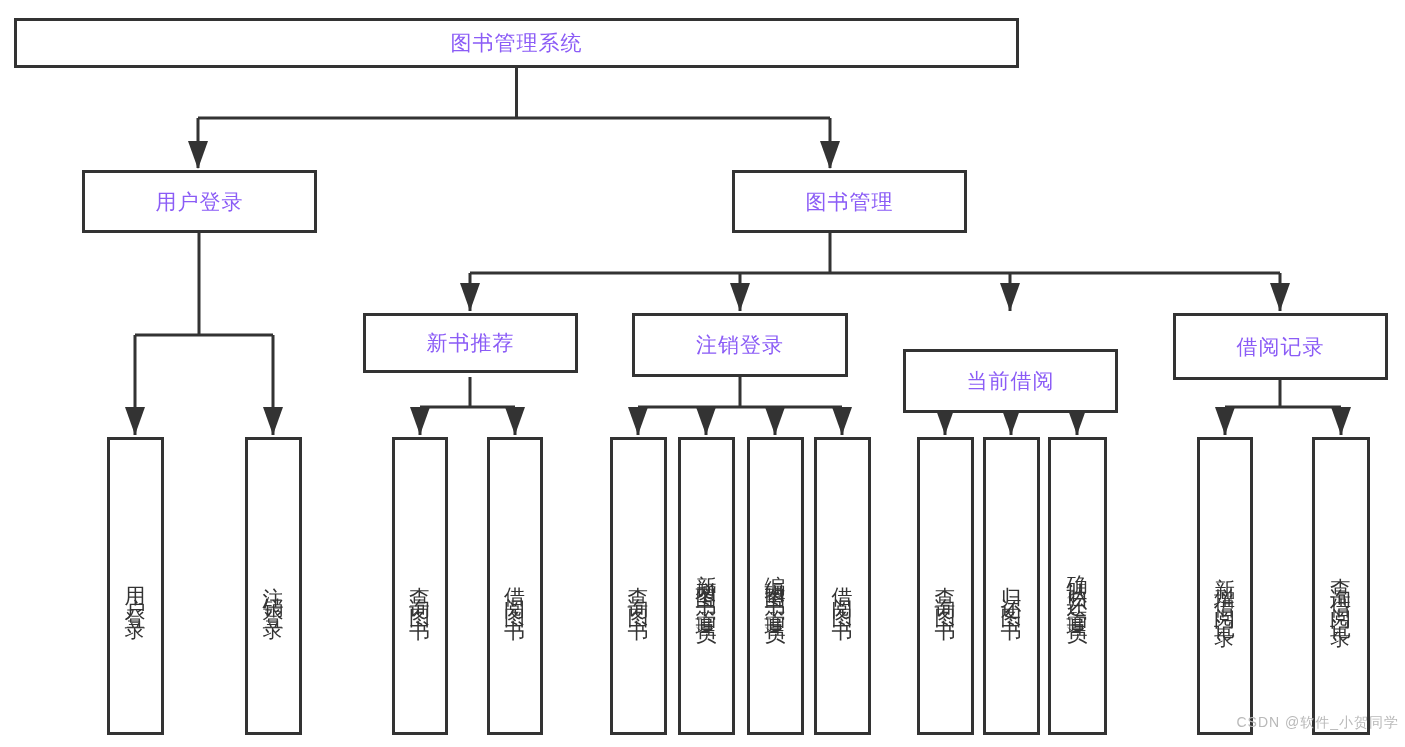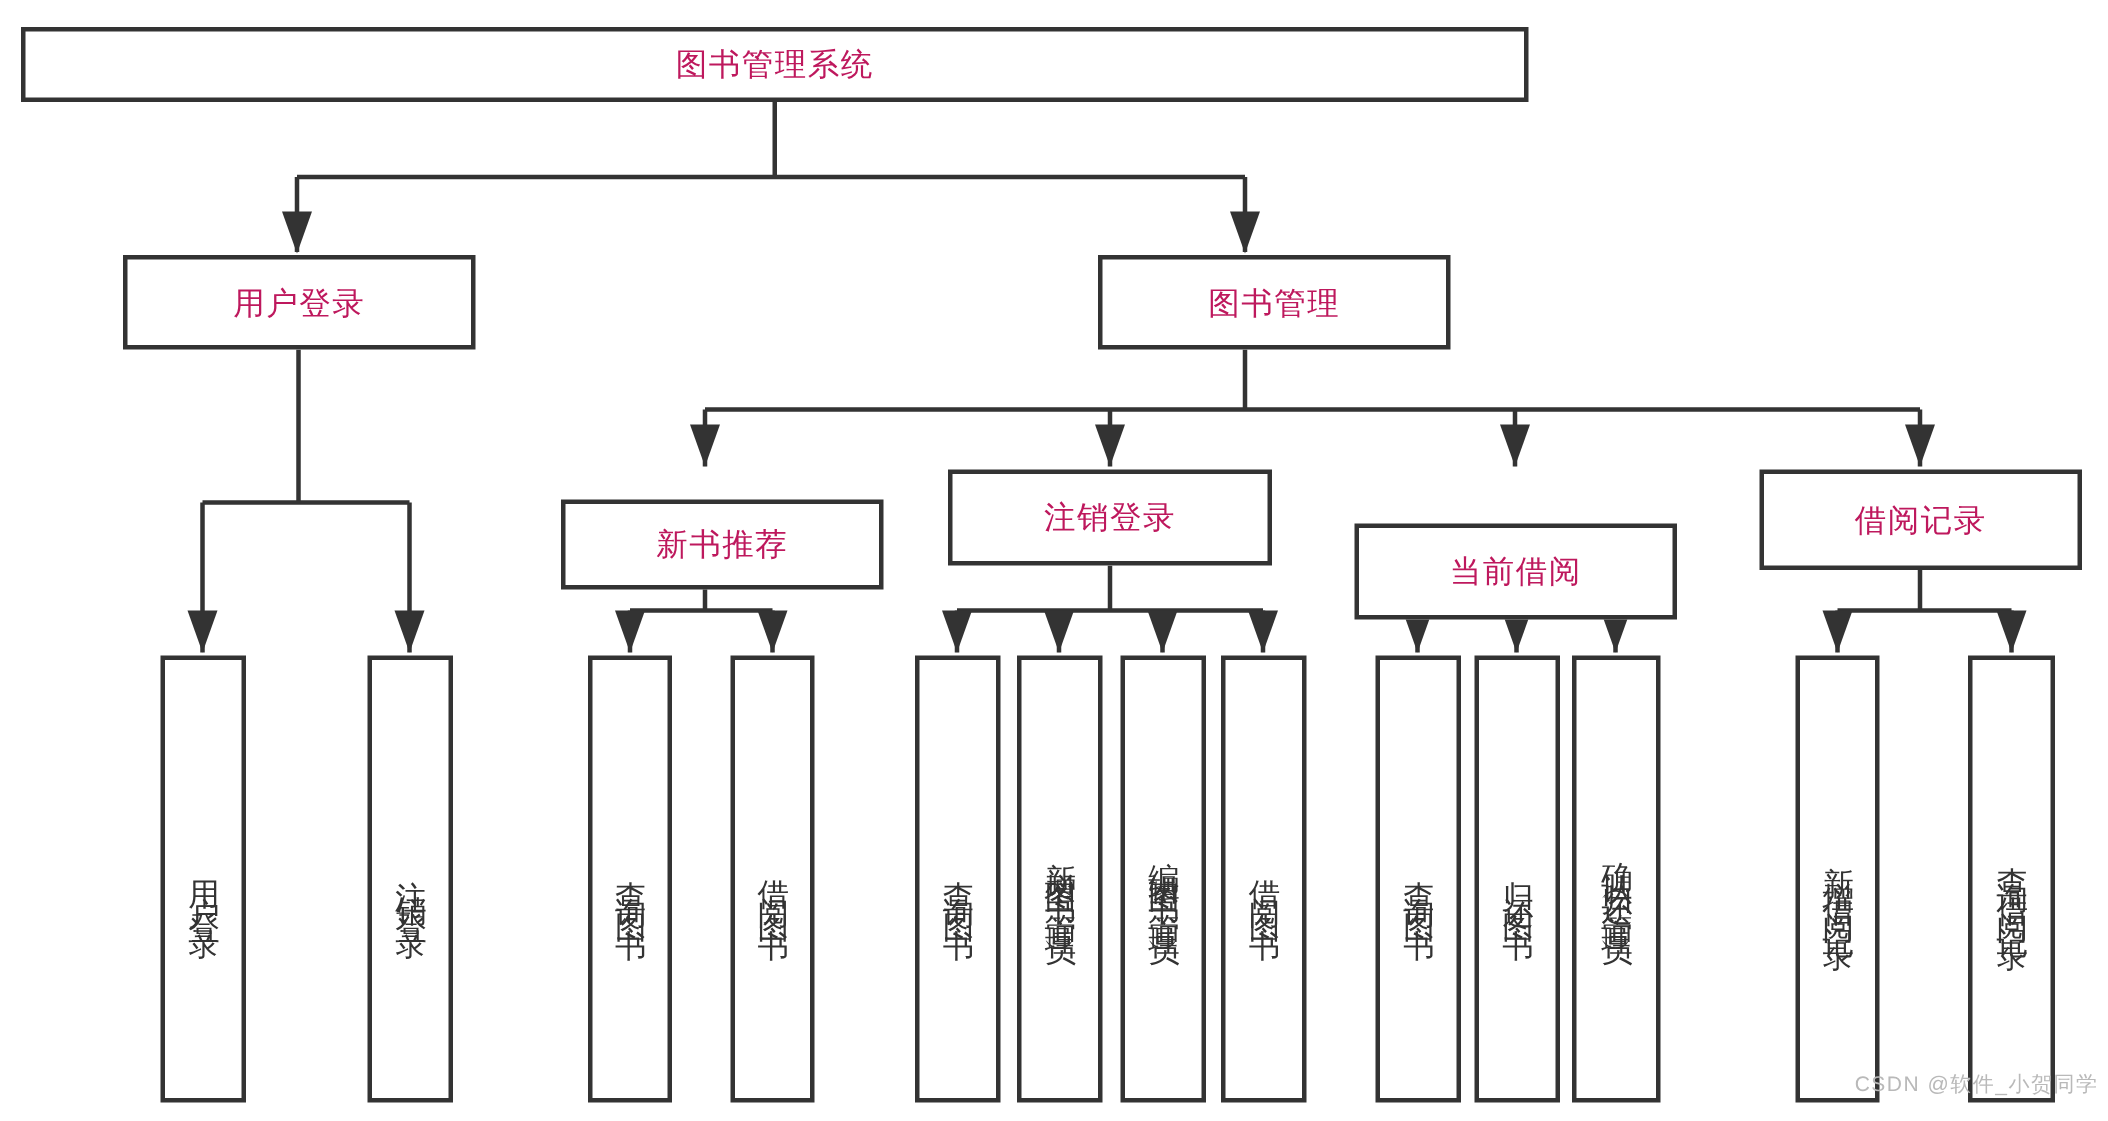--- a/index.html
+++ b/index.html
@@ -26,21 +26,21 @@
     box-sizing: border-box;
     border: 3px solid #333333;
     background: #ffffff;
     display: flex;
     align-items: center;
     justify-content: center;
     z-index: 1;
   }
   .hbox .label {
     font-size: 21px;
-    color: #be185d;
+    color: #8b5cf6;
     letter-spacing: 1px;
     white-space: nowrap;
   }
   .vbox {
     position: absolute;
     box-sizing: border-box;
     border: 3px solid #333333;
     background: #ffffff;
     display: flex;
     align-items: center;
@@ -120,21 +120,21 @@
     <span class="label">图书管理系统</span>
   </div>
 
   <div class="hbox" style="left:82px; top:170px; width:235px; height:63px;">
     <span class="label">用户登录</span>
   </div>
   <div class="hbox" style="left:732px; top:170px; width:235px; height:63px;">
     <span class="label">图书管理</span>
   </div>
 
-  <div class="hbox" style="left:374px; top:313px; width:215px; height:60px;margin-top:20px;">
+  <div class="hbox" style="left:363px; top:313px; width:215px; height:60px;">
     <span class="label">新书推荐</span>
   </div>
   <div class="hbox" style="left:632px; top:313px; width:216px; height:64px;">
     <span class="label">注销登录</span>
   </div>
   <div class="hbox" style="left:903px; top:313px; width:215px; height:64px;margin-top:36px;">
     <span class="label">当前借阅</span>
   </div>
   <div class="hbox" style="left:1173px; top:313px; width:215px; height:67px;">
     <span class="label">借阅记录</span>

